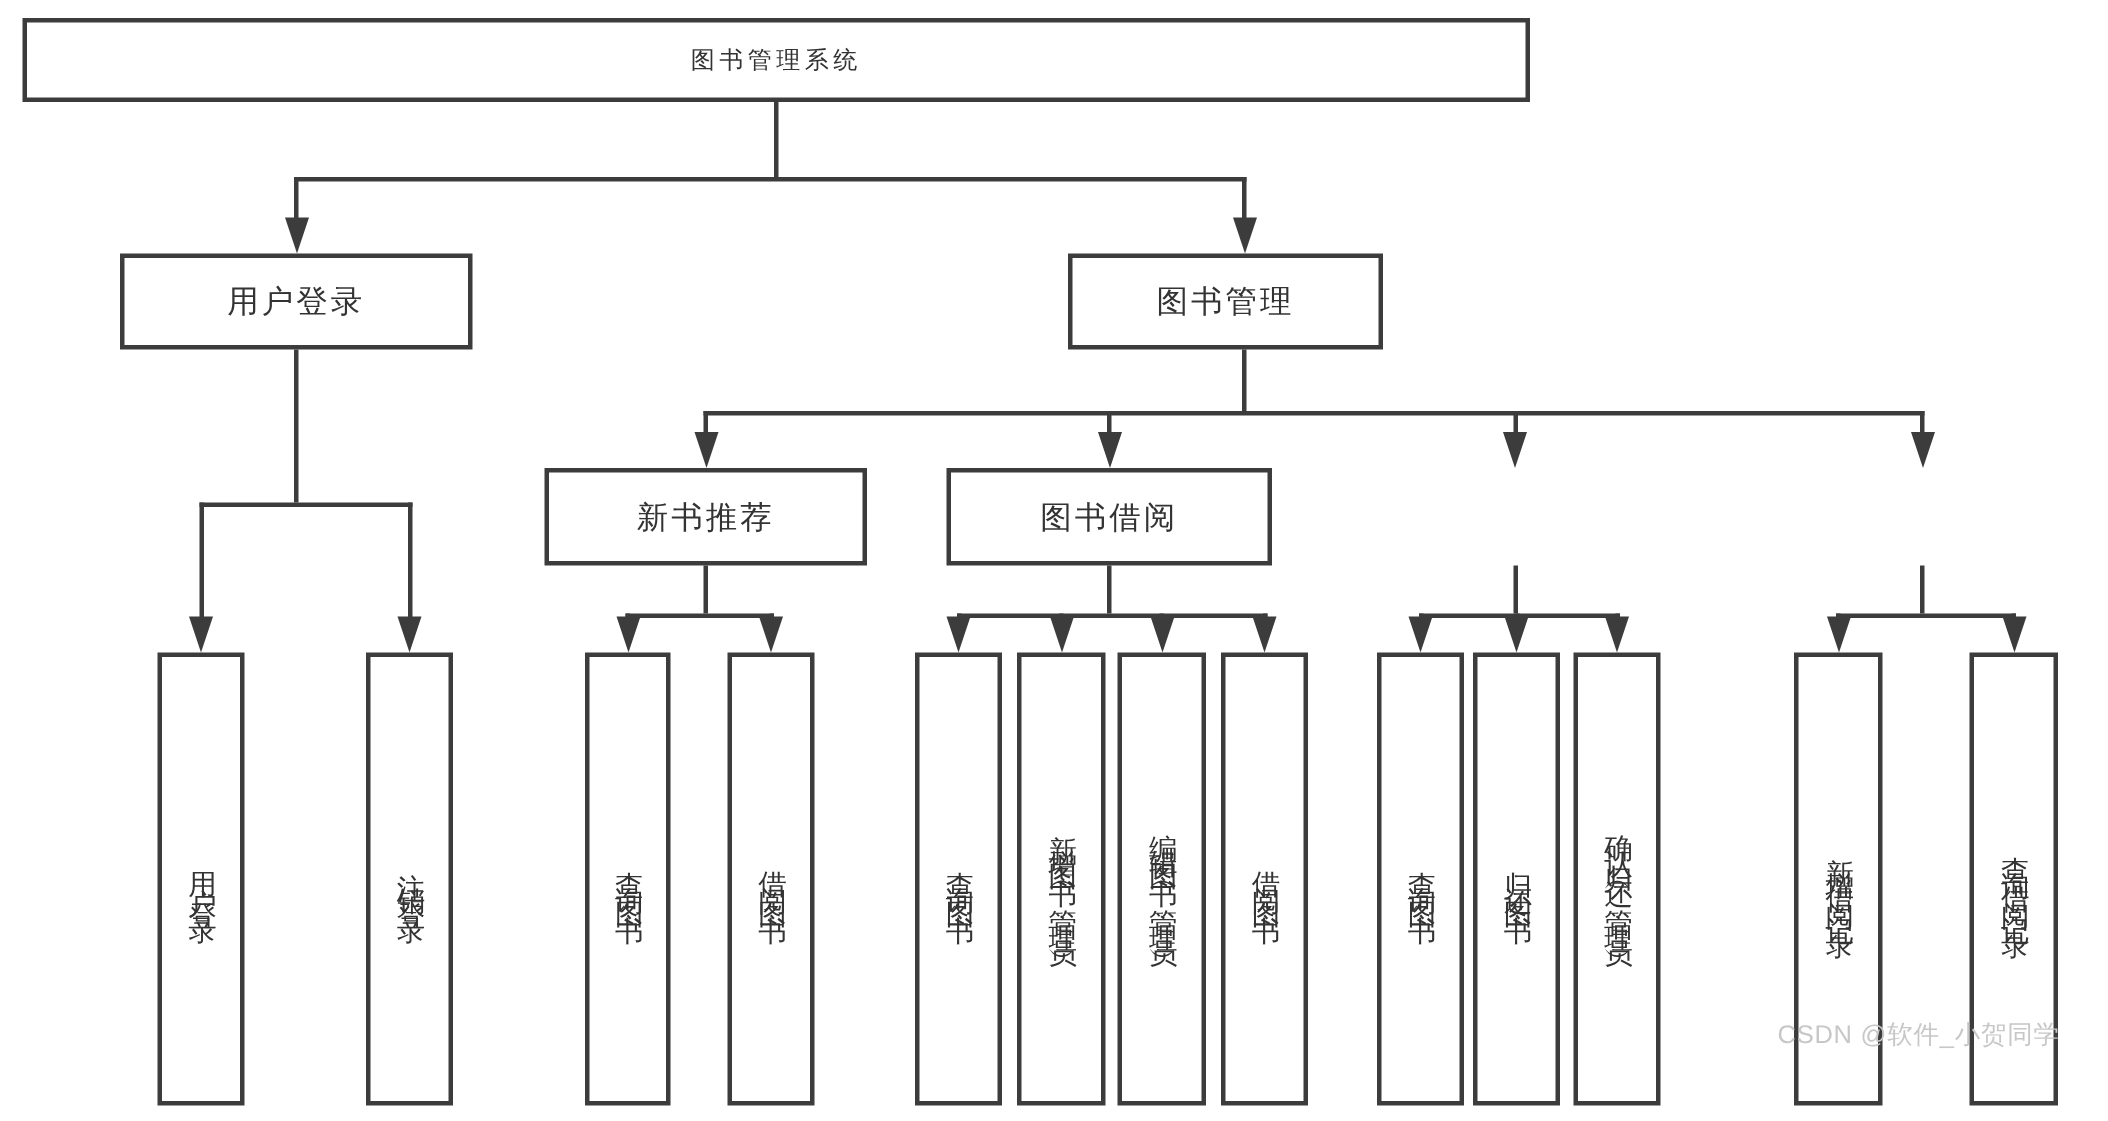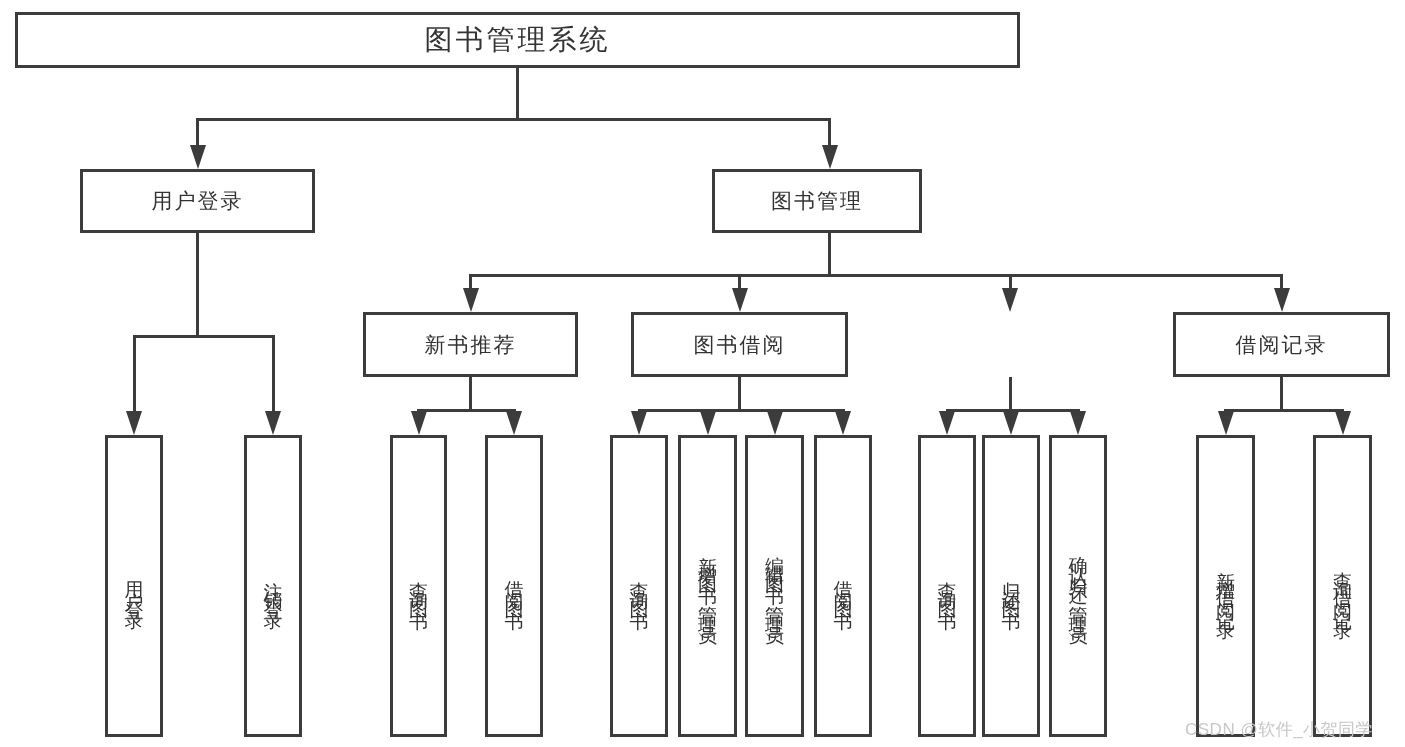--- a/index.html
+++ b/index.html
@@ -24,21 +24,21 @@
     align-items: center;
     justify-content: center;
     color: var(--text-color, #333333);
   }
   .node .label {
     font-size: 21px;
     letter-spacing: 2px;
     white-space: nowrap;
   }
   .node[data-name="node-root"] .label {
-    font-size: 28px;
+    font-size: 16px;
     letter-spacing: 3px;
   }
   .node.vertical .label {
     writing-mode: vertical-rl;
     font-size: 19px;
     letter-spacing: 10px;
     white-space: nowrap;
   }
   .cline {
     position: absolute;
@@ -48,21 +48,21 @@
     position: absolute;
     width: 0;
     height: 0;
     border-left: 8px solid transparent;
     border-right: 8px solid transparent;
     border-top: 24px solid var(--line-color, #3c3c3c);
   }
   .watermark {
     position: absolute;
     left: 1185px;
-    top: 718px;
+    top: 678px;
     font-size: 17px;
     letter-spacing: 0.5px;
     color: var(--watermark-color, #c7c7c7);
     white-space: nowrap;
     z-index: 10;
   }
 </style>
 </head>
 <body>
 
@@ -75,23 +75,20 @@
       <span class="label" data-name="node-label">用户登录</span>
     </div>
     <div class="node" data-name="node-book-mgmt" style="left: 712px; top: 169px; width: 210px; height: 64px;">
       <span class="label" data-name="node-label">图书管理</span>
     </div>
     <div class="node" data-name="node-new-book-rec" style="left: 363px; top: 312px; width: 215px; height: 65px;">
       <span class="label" data-name="node-label">新书推荐</span>
     </div>
     <div class="node" data-name="node-book-borrow" style="left: 631px; top: 312px; width: 217px; height: 65px;">
       <span class="label" data-name="node-label">图书借阅</span>
-    </div>
-    <div class="node" data-name="node-borrow-records" style="left: 1173px; top: 312px; width: 217px; height: 65px;">
-      <span class="label" data-name="node-label">借阅记录</span>
     </div>
     <div class="node vertical" data-name="node-leaf-login" style="left: 105px; top: 435px; width: 58px; height: 302px;">
       <span class="label" data-name="node-label">用户登录</span>
     </div>
     <div class="node vertical" data-name="node-leaf-logout" style="left: 244px; top: 435px; width: 58px; height: 302px;">
       <span class="label" data-name="node-label">注销登录</span>
     </div>
     <div class="node vertical" data-name="node-leaf-rec-query" style="left: 390px; top: 435px; width: 57px; height: 302px;">
       <span class="label" data-name="node-label">查询图书</span>
     </div>

